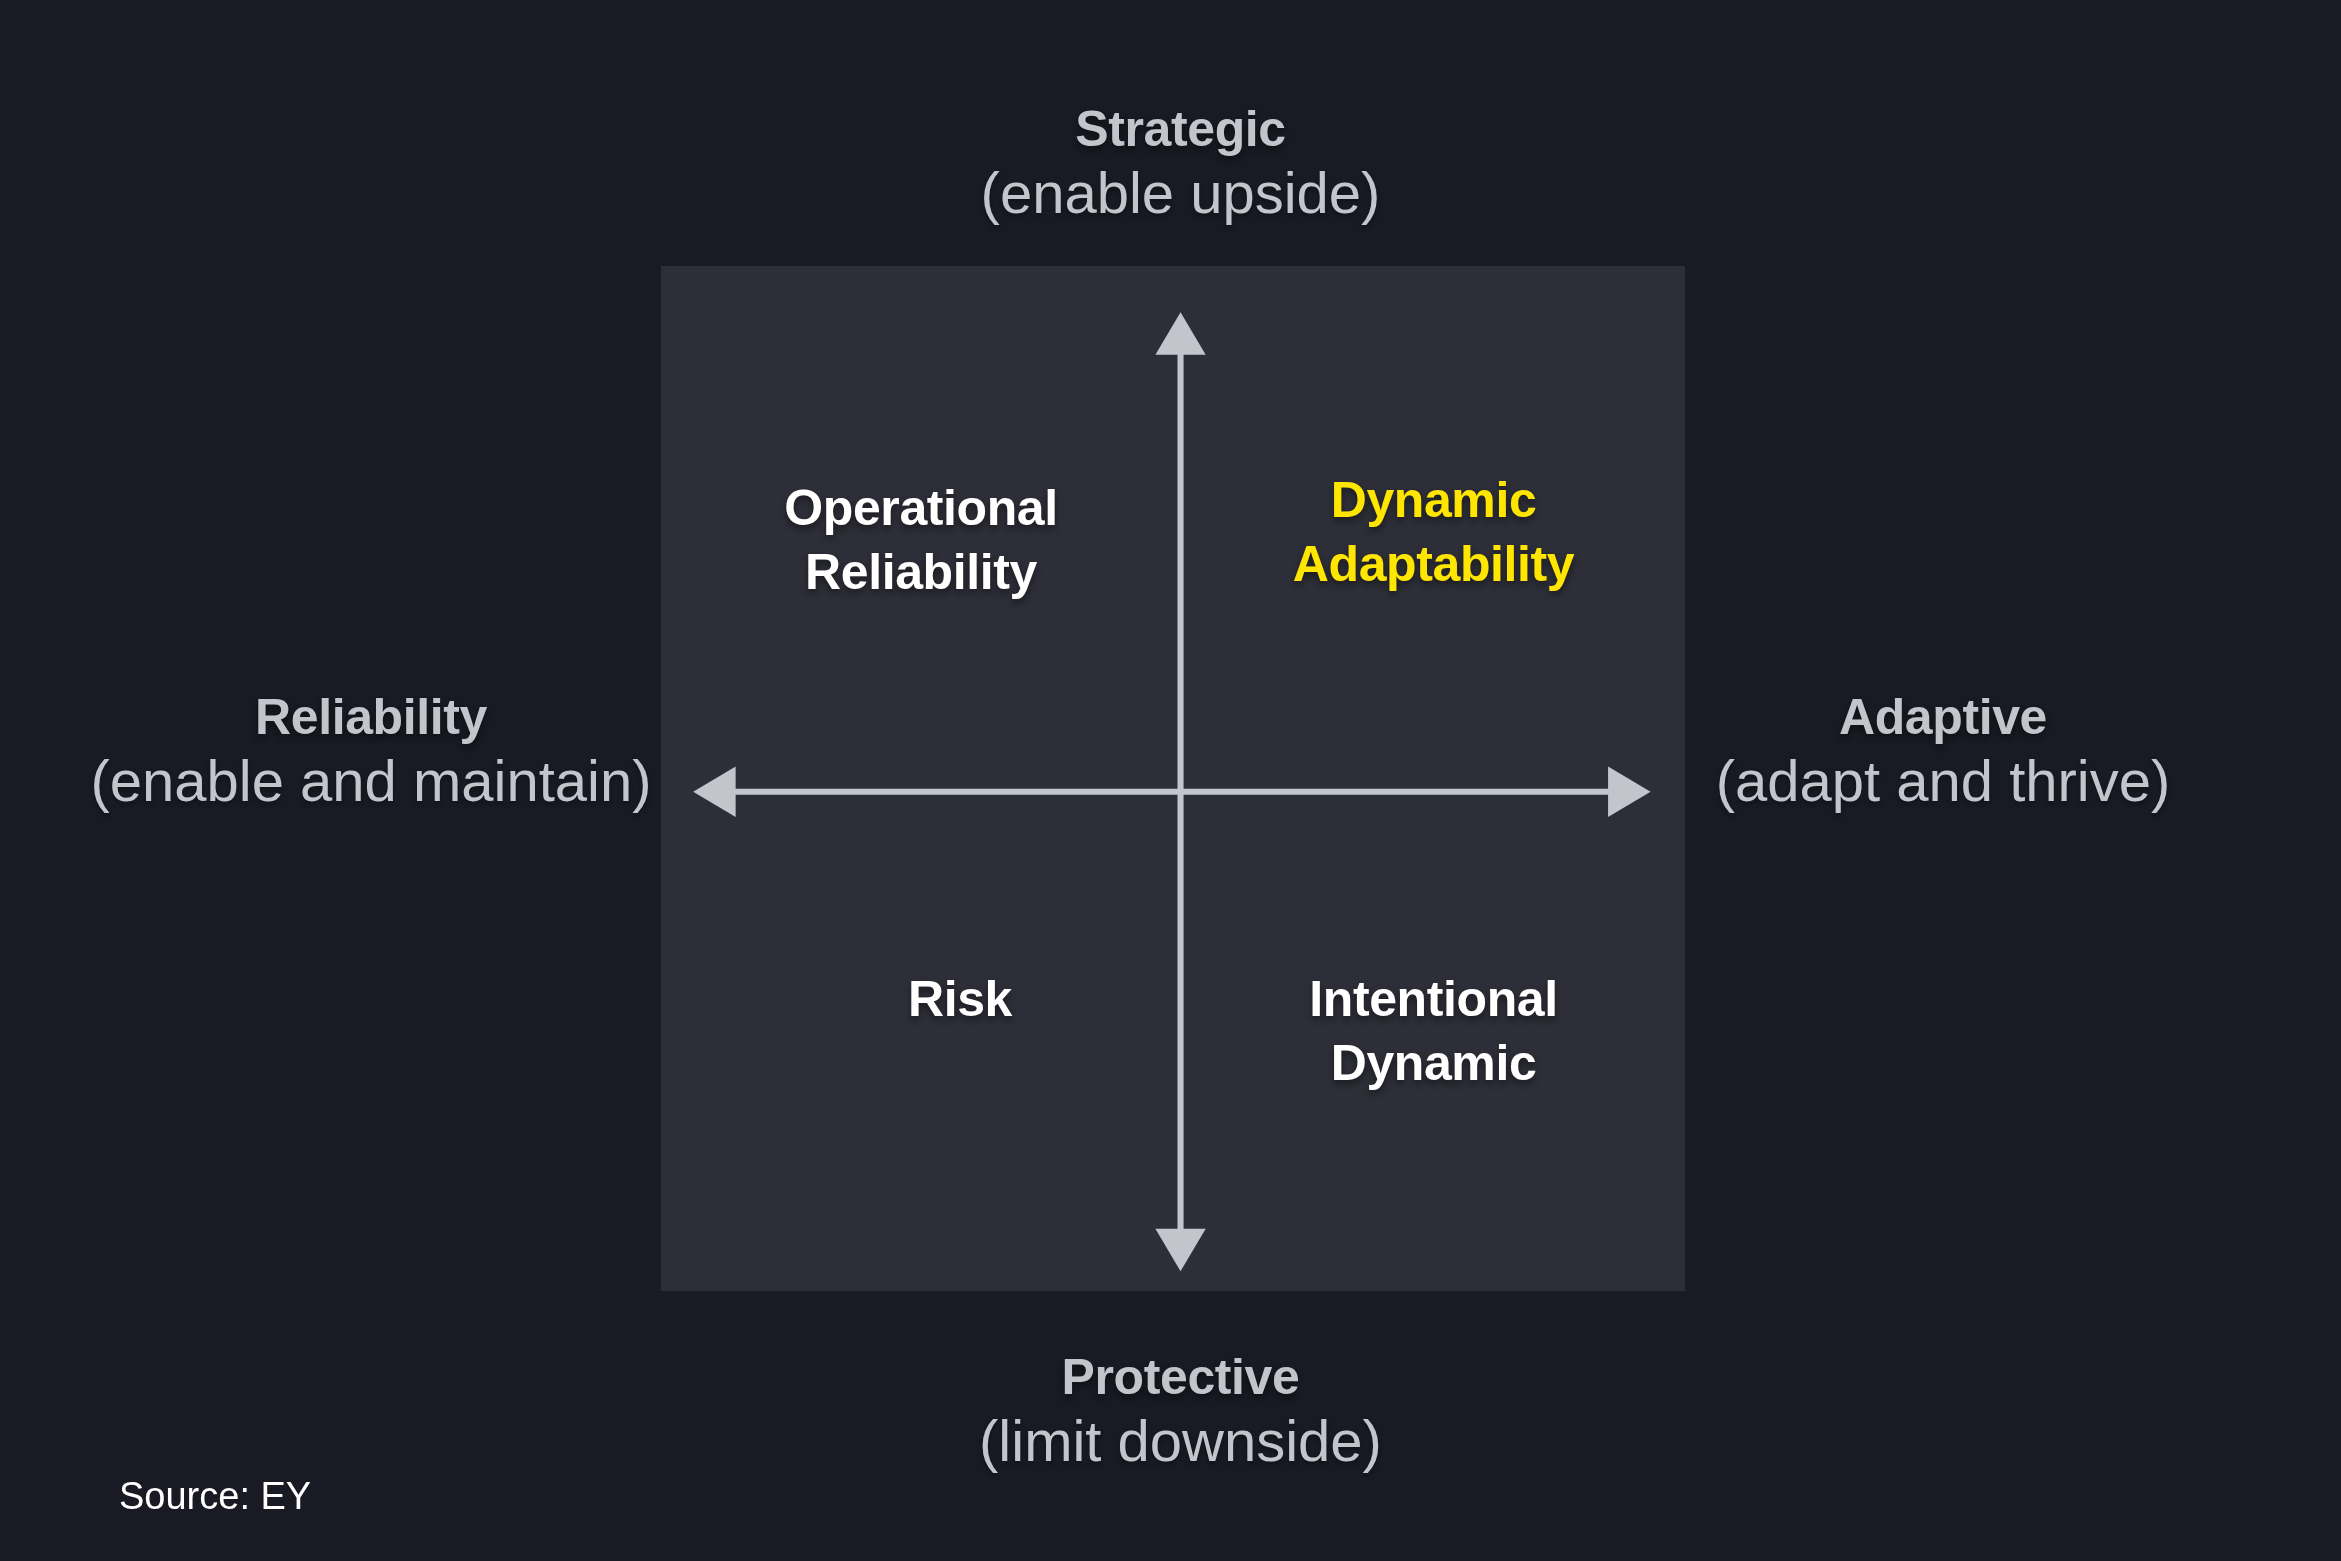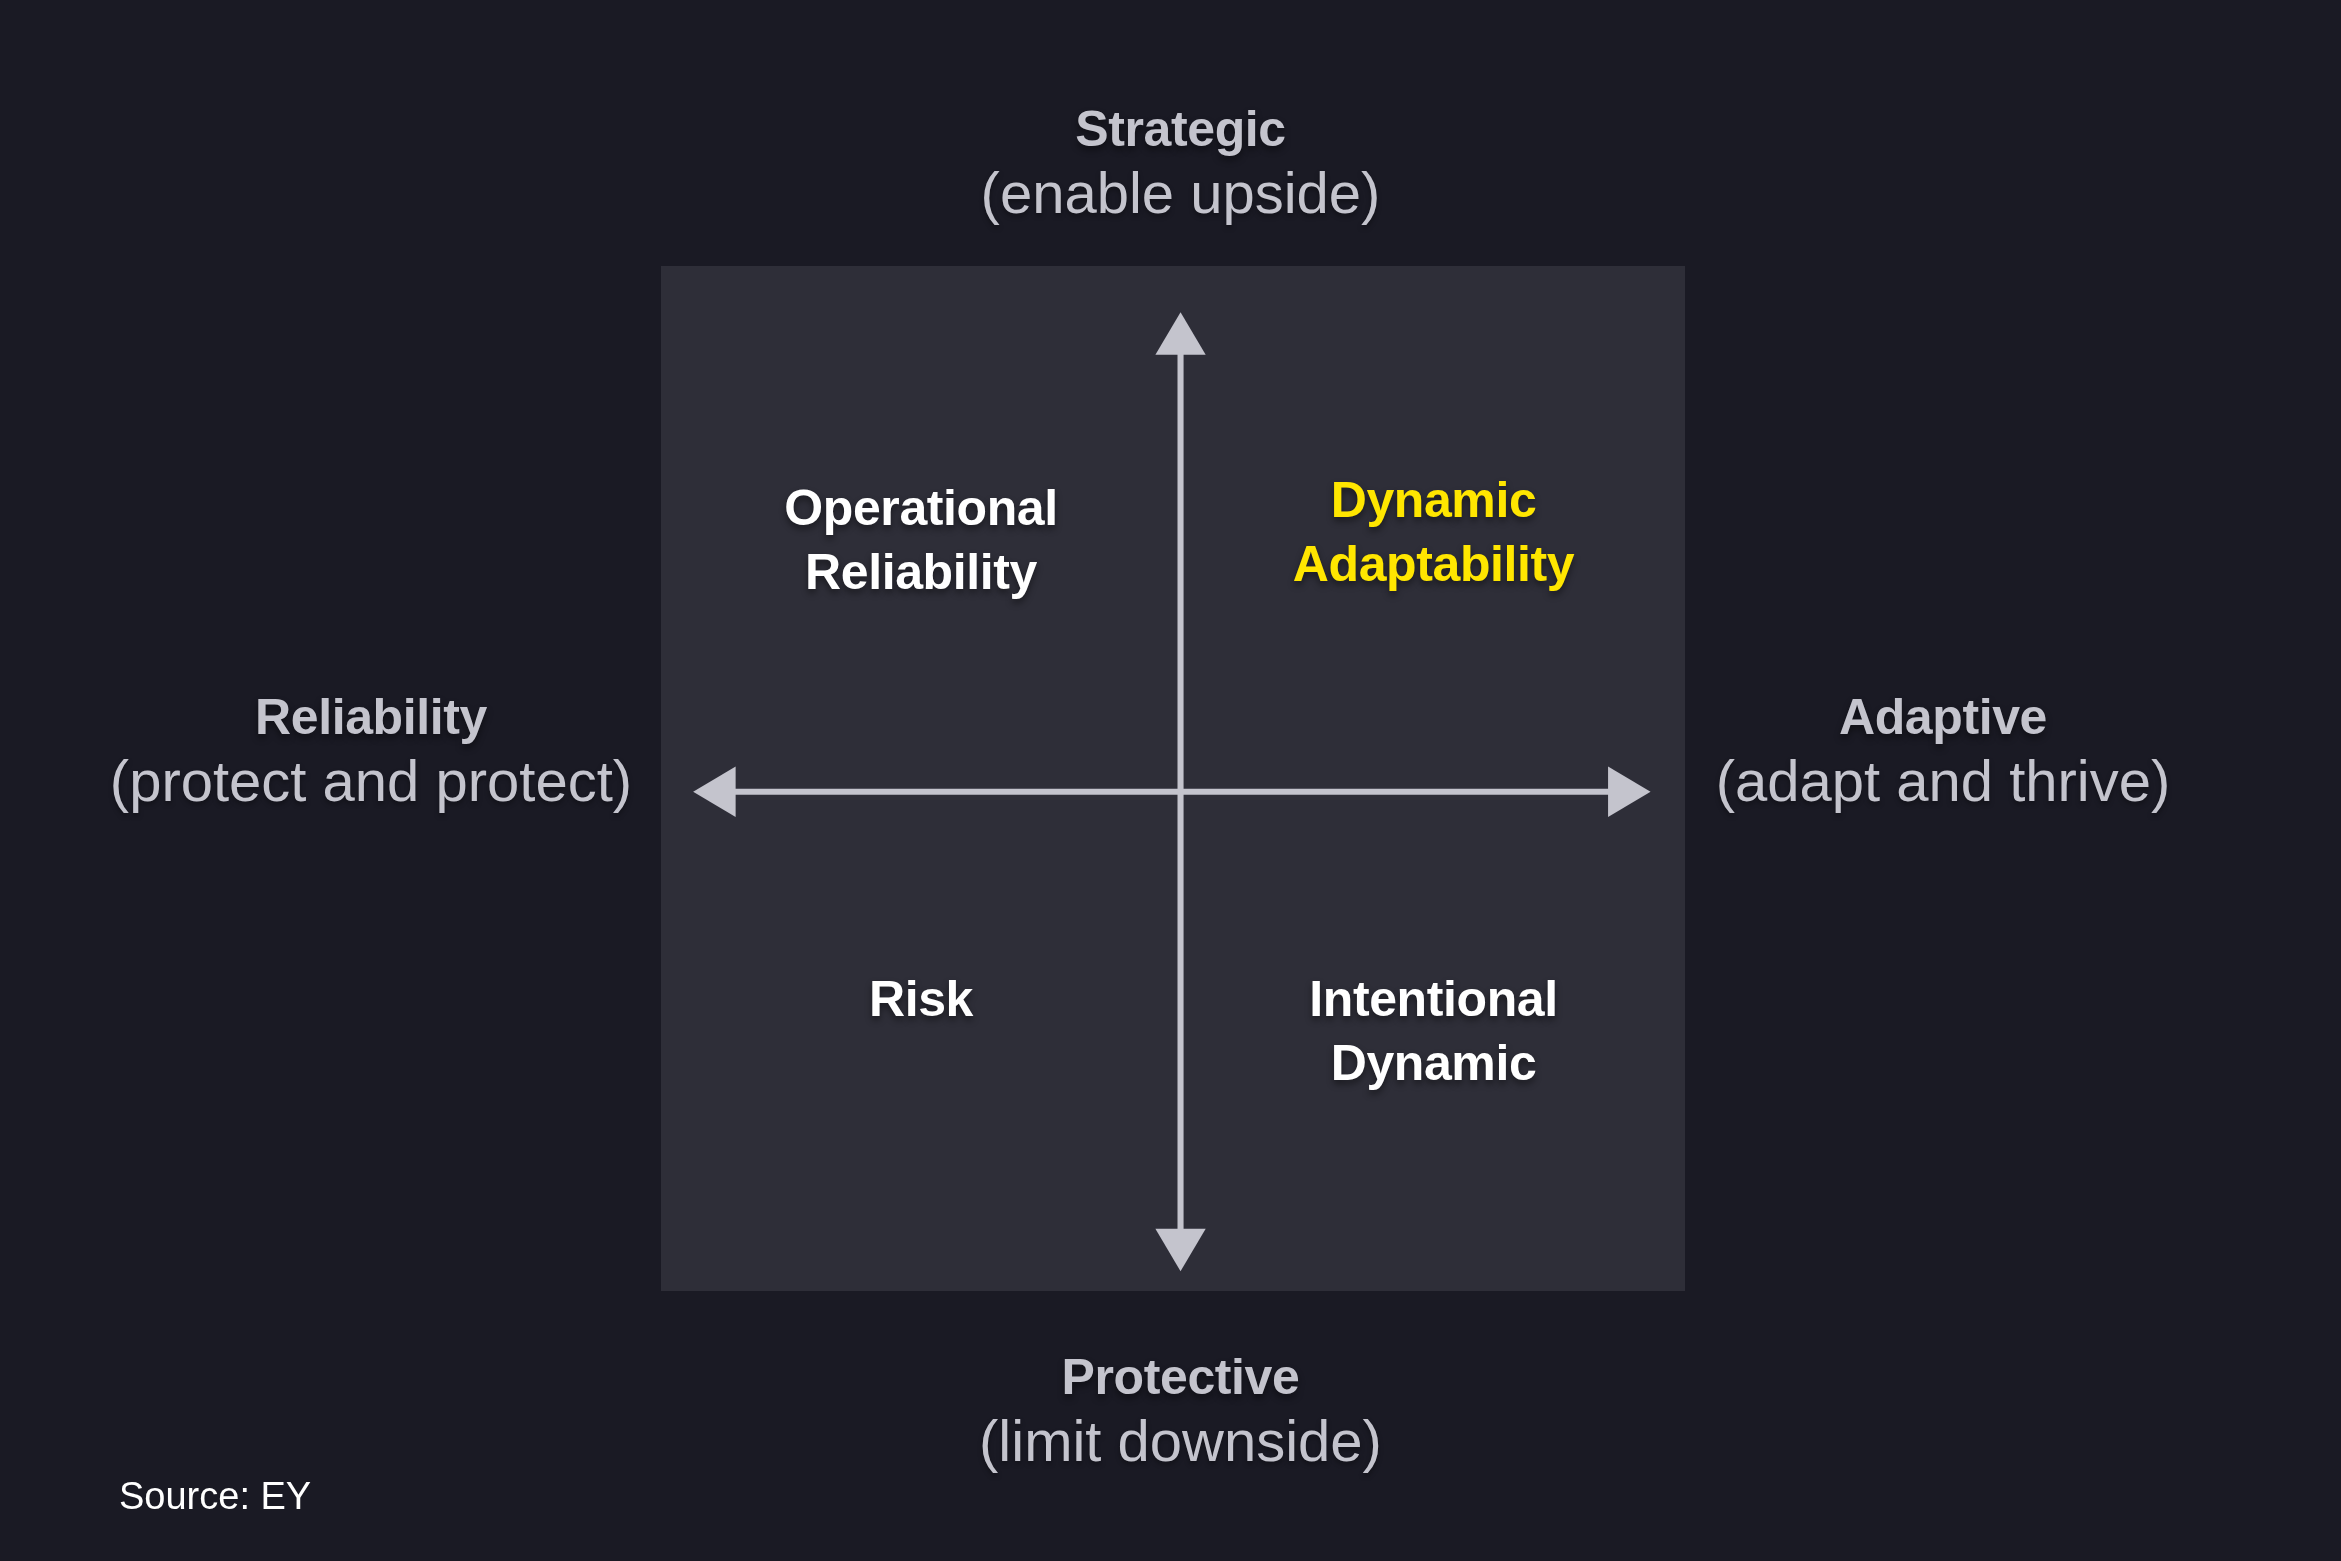--- a/index.html
+++ b/index.html
@@ -69,36 +69,36 @@
     font-size: 38px;
     font-weight: normal;
   }
   
   #axis-top    { left: 877px; top: 97px;  width: 607px; }
   #axis-bottom { left: 877px; top: 1345px; width: 607px; }
   #axis-left   { left: 50px;   top: 685px;  width: 642px; }
   #axis-right  { left: 1700px; top: 685px;  width: 486px; }
   #quad-tl { left: 661px;  top: 468px;  width: 520px; margin-top: 8px; }
   #quad-tr { left: 1181px; top: 468px;  width: 505px; }
-  #quad-bl { left: 661px;  top: 967px; width: 520px; }
+  #quad-bl { left: 700px;  top: 967px; width: 520px; }
   #quad-br { left: 1181px; top: 967px; width: 505px; }
 </style>
 </head>
 <body>
 
 <div id="canvas">
 
   <div class="label" id="axis-top">
     <div class="title">Strategic</div>
     <div class="subtitle">(enable upside)</div>
   </div>
 
   <div class="label" id="axis-left">
     <div class="title">Reliability</div>
-    <div class="subtitle">(protect and protect)</div>
+    <div class="subtitle">(enable and maintain)</div>
   </div>
 
   <div class="label" id="axis-right">
     <div class="title">Adaptive</div>
     <div class="subtitle">(adapt and thrive)</div>
   </div>
 
   <div class="label" id="axis-bottom">
     <div class="title">Protective</div>
     <div class="subtitle">(limit downside)</div>

